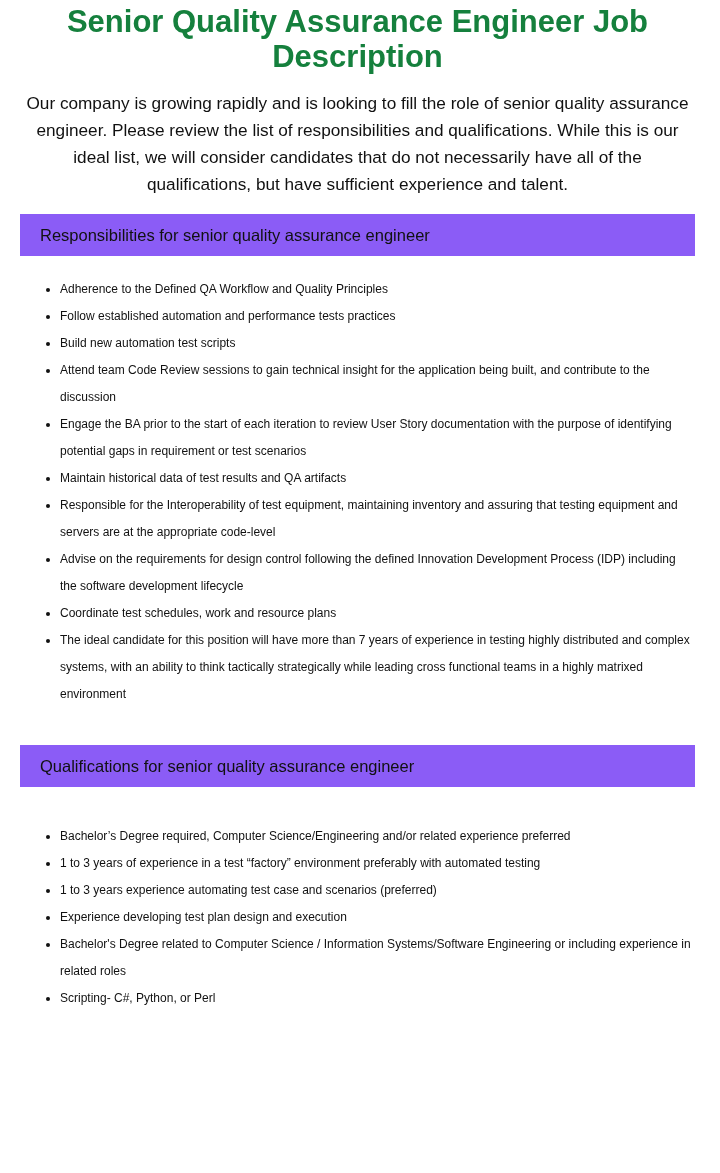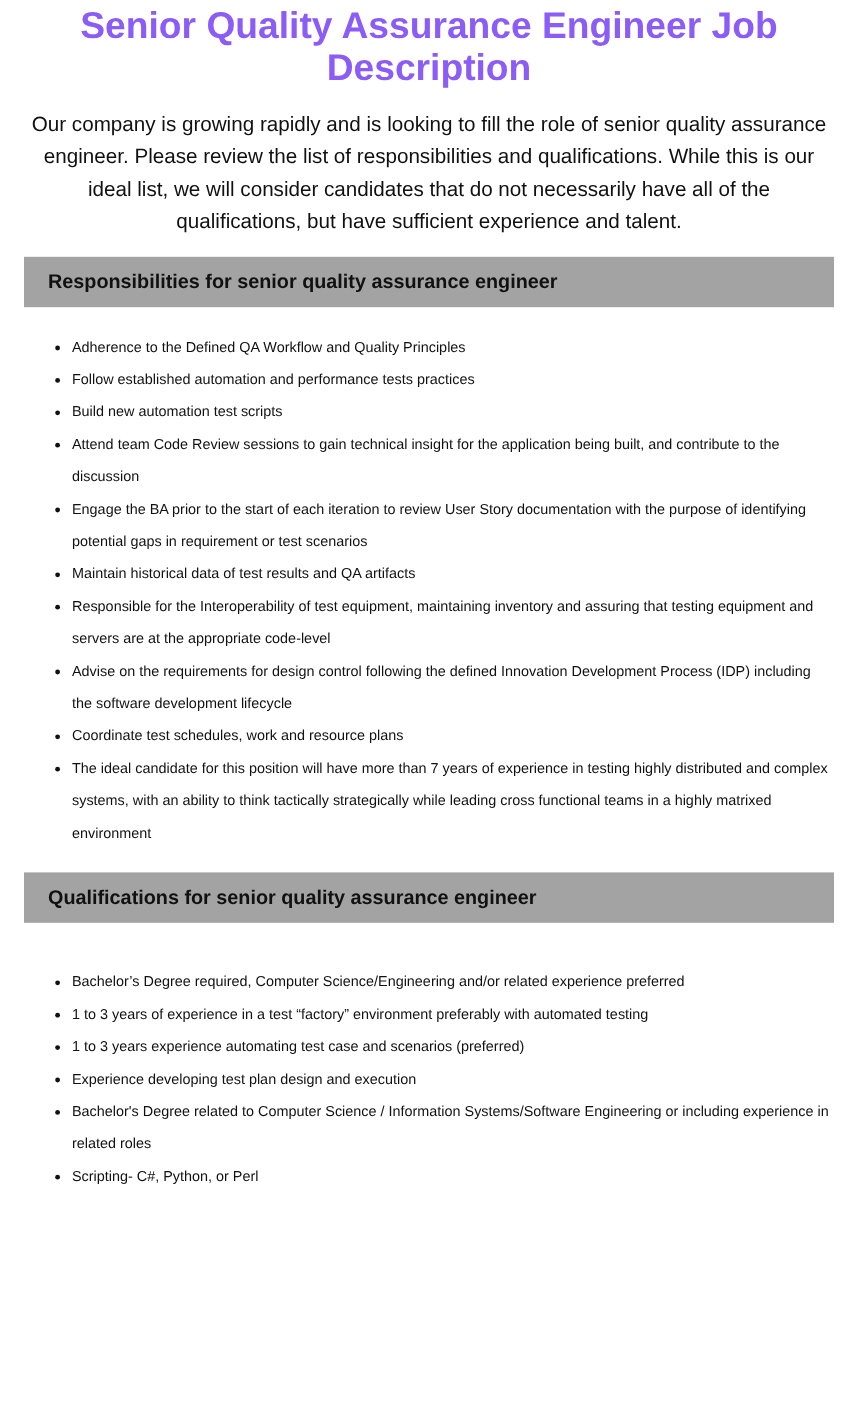--- a/index.html
+++ b/index.html
@@ -11,48 +11,48 @@
       color: #111111;
     }
     .page { padding: 0 25px 0 20px; }
     h1 {
       margin: 0;
       padding-top: 4px;
       font-size: 31px;
       line-height: 35px;
       font-weight: bold;
       text-align: center;
-      color: #8b5cf6;
+      color: #15803d;
     }
     .intro {
       margin: 16px 0 0 0;
       font-size: 17.2px;
       line-height: 27px;
       text-align: center;
     }
     .section-header {
       margin-top: 16px;
-      background: #a3a3a3;
+      background: #8b5cf6;
       height: 42px;
       padding: 0 20px;
       display: flex;
       align-items: center;
       font-size: 16.5px;
-      font-weight: bold;
+      font-weight: normal;
       color: #111111;
     }
     ul {
       margin: 20px 0 0 0;
       padding-left: 40px;
       font-size: 12px;
       line-height: 27px;
     }
     ul li { margin: 0; padding: 0; }
     #resp-list { margin-top: 20px; margin-bottom: 0; }
-    #qual-header { margin-top: 19px; }
+    #qual-header { margin-top: 37px; }
     #qual-list { margin-top: 36px; }
   </style>
 </head>
 <body>
 
 <div class="page">
   <h1>Senior Quality Assurance Engineer Job Description</h1>
 
   <p class="intro">Our company is growing rapidly and is looking to fill the role of senior quality assurance engineer. Please review the list of responsibilities and qualifications. While this is our ideal list, we will consider candidates that do not necessarily have all of the qualifications, but have sufficient experience and talent.</p>
 

